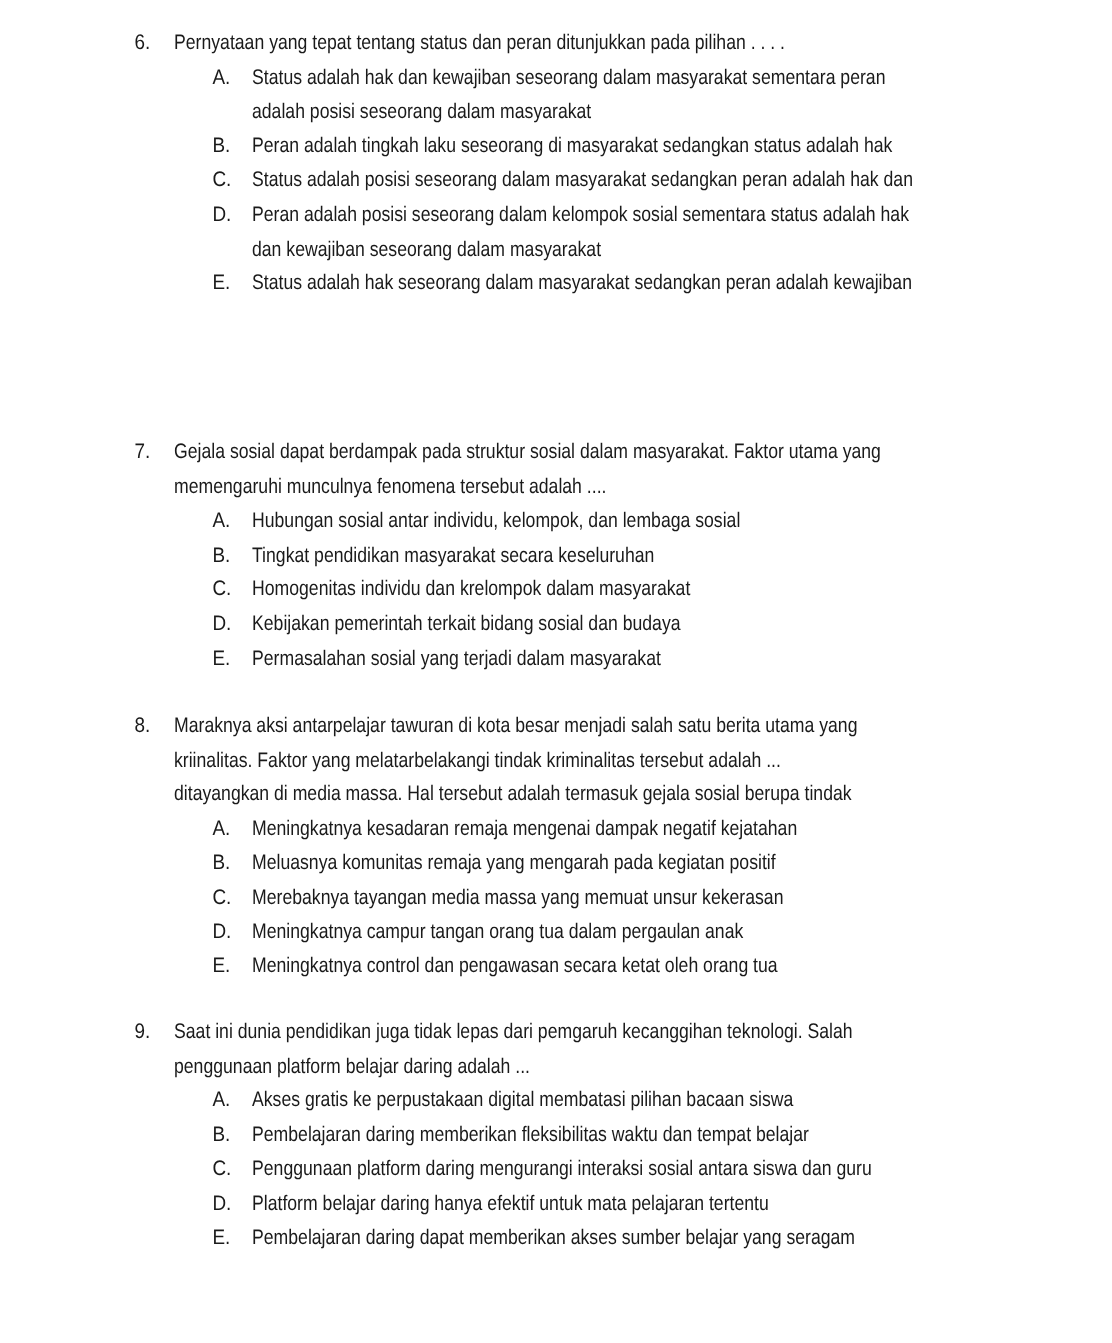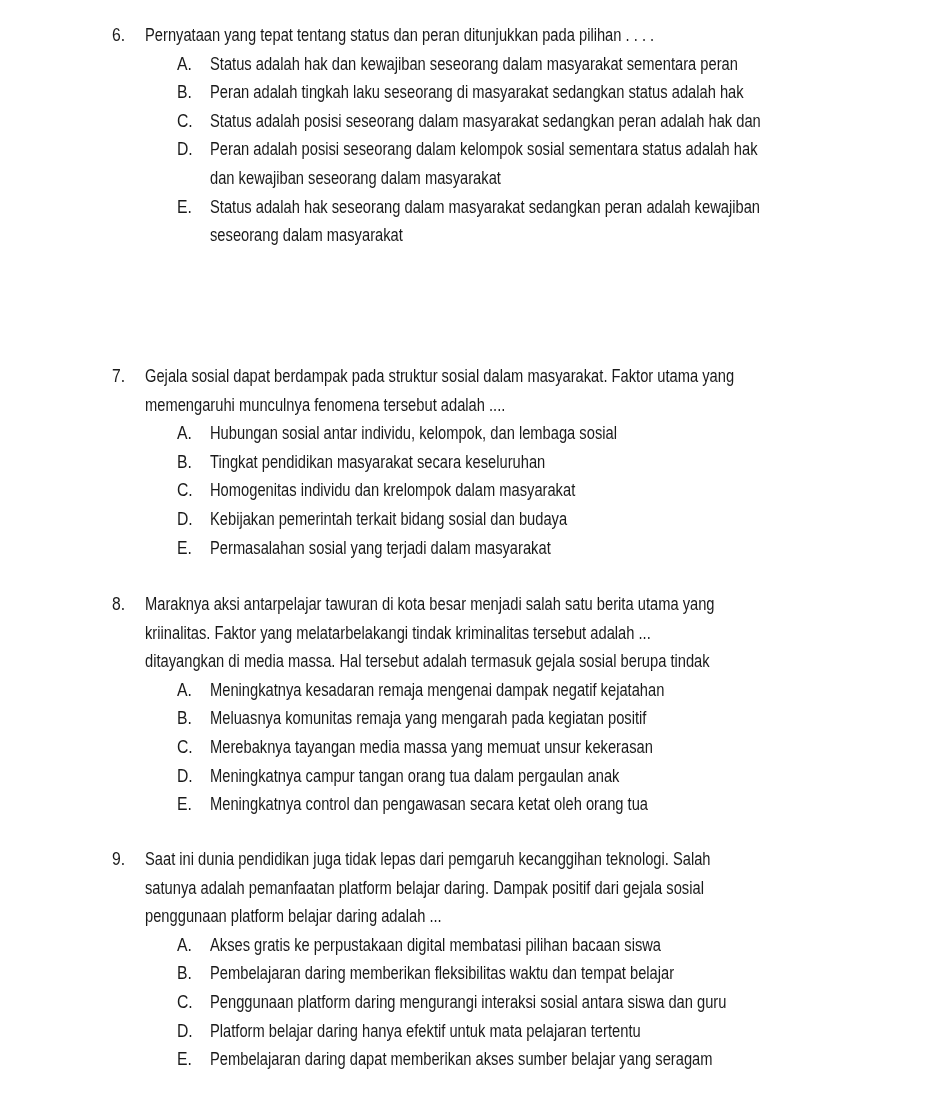--- a/index.html
+++ b/index.html
@@ -70,40 +70,40 @@
   <div class="question" style="top:21px;">
     <div class="line">
       <span class="num">6.</span>
       <span class="qtext">Pernyataan yang tepat tentang status dan peran ditunjukkan pada pilihan . . . .</span>
     </div>
     <div class="line">
       <span class="optletter">A.</span>
       <span class="opttext">Status adalah hak dan kewajiban seseorang dalam masyarakat sementara peran</span>
     </div>
     <div class="line">
+      <span class="opttext">adalah posisi seseorang dalam masyarakat</span>
+    </div>
+    <div class="line">
       <span class="optletter">B.</span>
       <span class="opttext">Peran adalah tingkah laku seseorang di masyarakat sedangkan status adalah hak</span>
     </div>
     <div class="line">
       <span class="optletter">C.</span>
       <span class="opttext">Status adalah posisi seseorang dalam masyarakat sedangkan peran adalah hak dan</span>
     </div>
     <div class="line">
       <span class="optletter">D.</span>
       <span class="opttext">Peran adalah posisi seseorang dalam kelompok sosial sementara status adalah hak</span>
     </div>
     <div class="line">
       <span class="opttext">dan kewajiban seseorang dalam masyarakat</span>
     </div>
     <div class="line">
       <span class="optletter">E.</span>
       <span class="opttext">Status adalah hak seseorang dalam masyarakat sedangkan peran adalah kewajiban</span>
-    </div>
-    <div class="line">
-      <span class="opttext">seseorang dalam masyarakat</span>
     </div>
   </div>
 
   <div class="question" style="top:362px;">
     <div class="line">
       <span class="num">7.</span>
       <span class="qtext">Gejala sosial dapat berdampak pada struktur sosial dalam masyarakat. Faktor utama yang</span>
     </div>
     <div class="line">
       <span class="qtext">memengaruhi munculnya fenomena tersebut adalah ....</span>
@@ -162,23 +162,20 @@
       <span class="opttext">Meningkatnya control dan pengawasan secara ketat oleh orang tua</span>
     </div>
   </div>
 
   <div class="question" style="top:845px;">
     <div class="line">
       <span class="num">9.</span>
       <span class="qtext">Saat ini dunia pendidikan juga tidak lepas dari pemgaruh kecanggihan teknologi. Salah</span>
     </div>
     <div class="line">
-      <span class="qtext">satunya adalah pemanfaatan platform belajar daring. Dampak positif dari gejala sosial</span>
-    </div>
-    <div class="line">
       <span class="qtext">penggunaan platform belajar daring adalah ...</span>
     </div>
     <div class="line">
       <span class="optletter">A.</span>
       <span class="opttext">Akses gratis ke perpustakaan digital membatasi pilihan bacaan siswa</span>
     </div>
     <div class="line">
       <span class="optletter">B.</span>
       <span class="opttext">Pembelajaran daring memberikan fleksibilitas waktu dan tempat belajar</span>
     </div>

